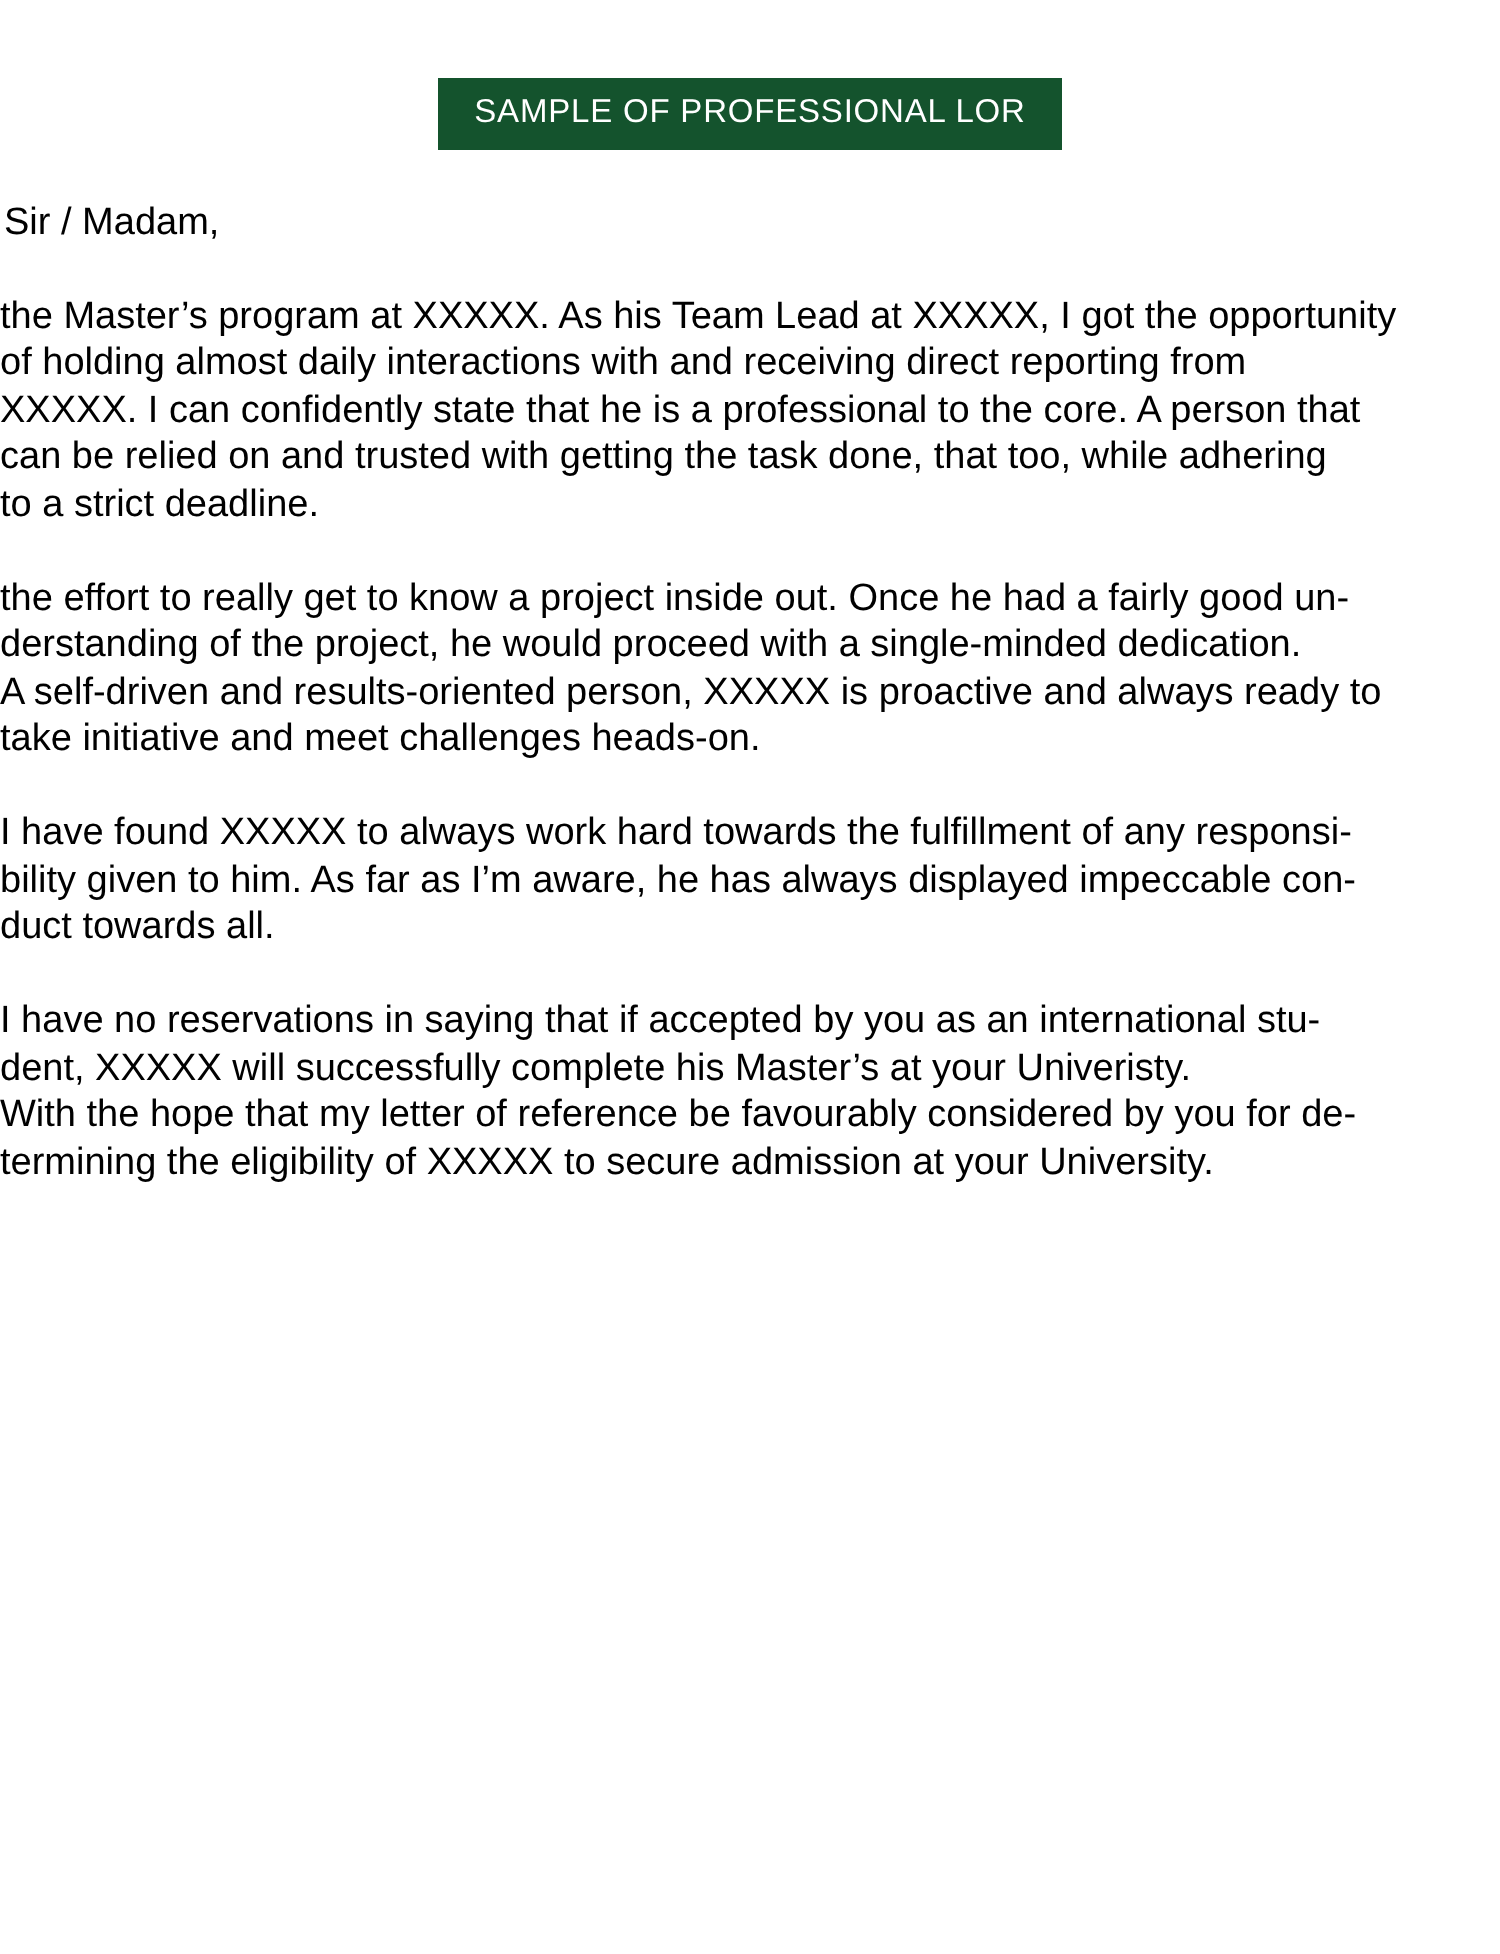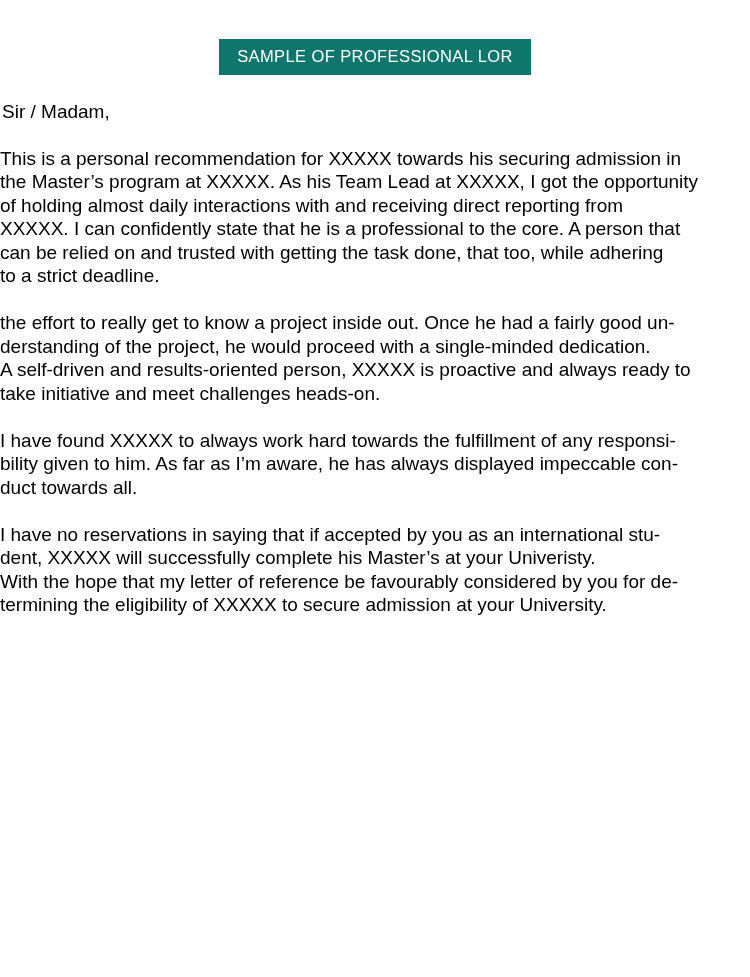--- a/index.html
+++ b/index.html
@@ -23,21 +23,21 @@
     background: #ffffff;
   }
 
   
   .banner-row {
     padding-top: 39px;
     display: flex;
     justify-content: center;
   }
   .banner {
-    background: #0f766e;
+    background: #14532d;
     color: #ffffff;
     font-size: 16.5px;
     letter-spacing: 0.4px;
     line-height: 1;
     padding: 9px 18px 10px 18px;
     white-space: nowrap;
     text-align: center;
   }
 
   
@@ -88,21 +88,20 @@
   <div class="banner-row">
     <div class="banner">SAMPLE OF PROFESSIONAL LOR</div>
   </div>
 
 
   <div class="letter">
 
     <div class="salutation">Sir / Madam,</div>
 
     <div class="para">
-      <span class="line">This is a personal recommendation for XXXXX towards his securing admission in</span>
       <span class="line">the Master’s program at XXXXX. As his Team Lead at XXXXX, I got the opportunity</span>
       <span class="line">of holding almost daily interactions with and receiving direct reporting from</span>
       <span class="line">XXXXX. I can confidently state that he is a professional to the core. A person that</span>
       <span class="line">can be relied on and trusted with getting the task done, that too, while adhering</span>
       <span class="line">to a strict deadline.</span>
     </div>
 
     <div class="para">
       <span class="line">the effort to really get to know a project inside out. Once he had a fairly good un-</span>
       <span class="line">derstanding of the project, he would proceed with a single-minded dedication.</span>

